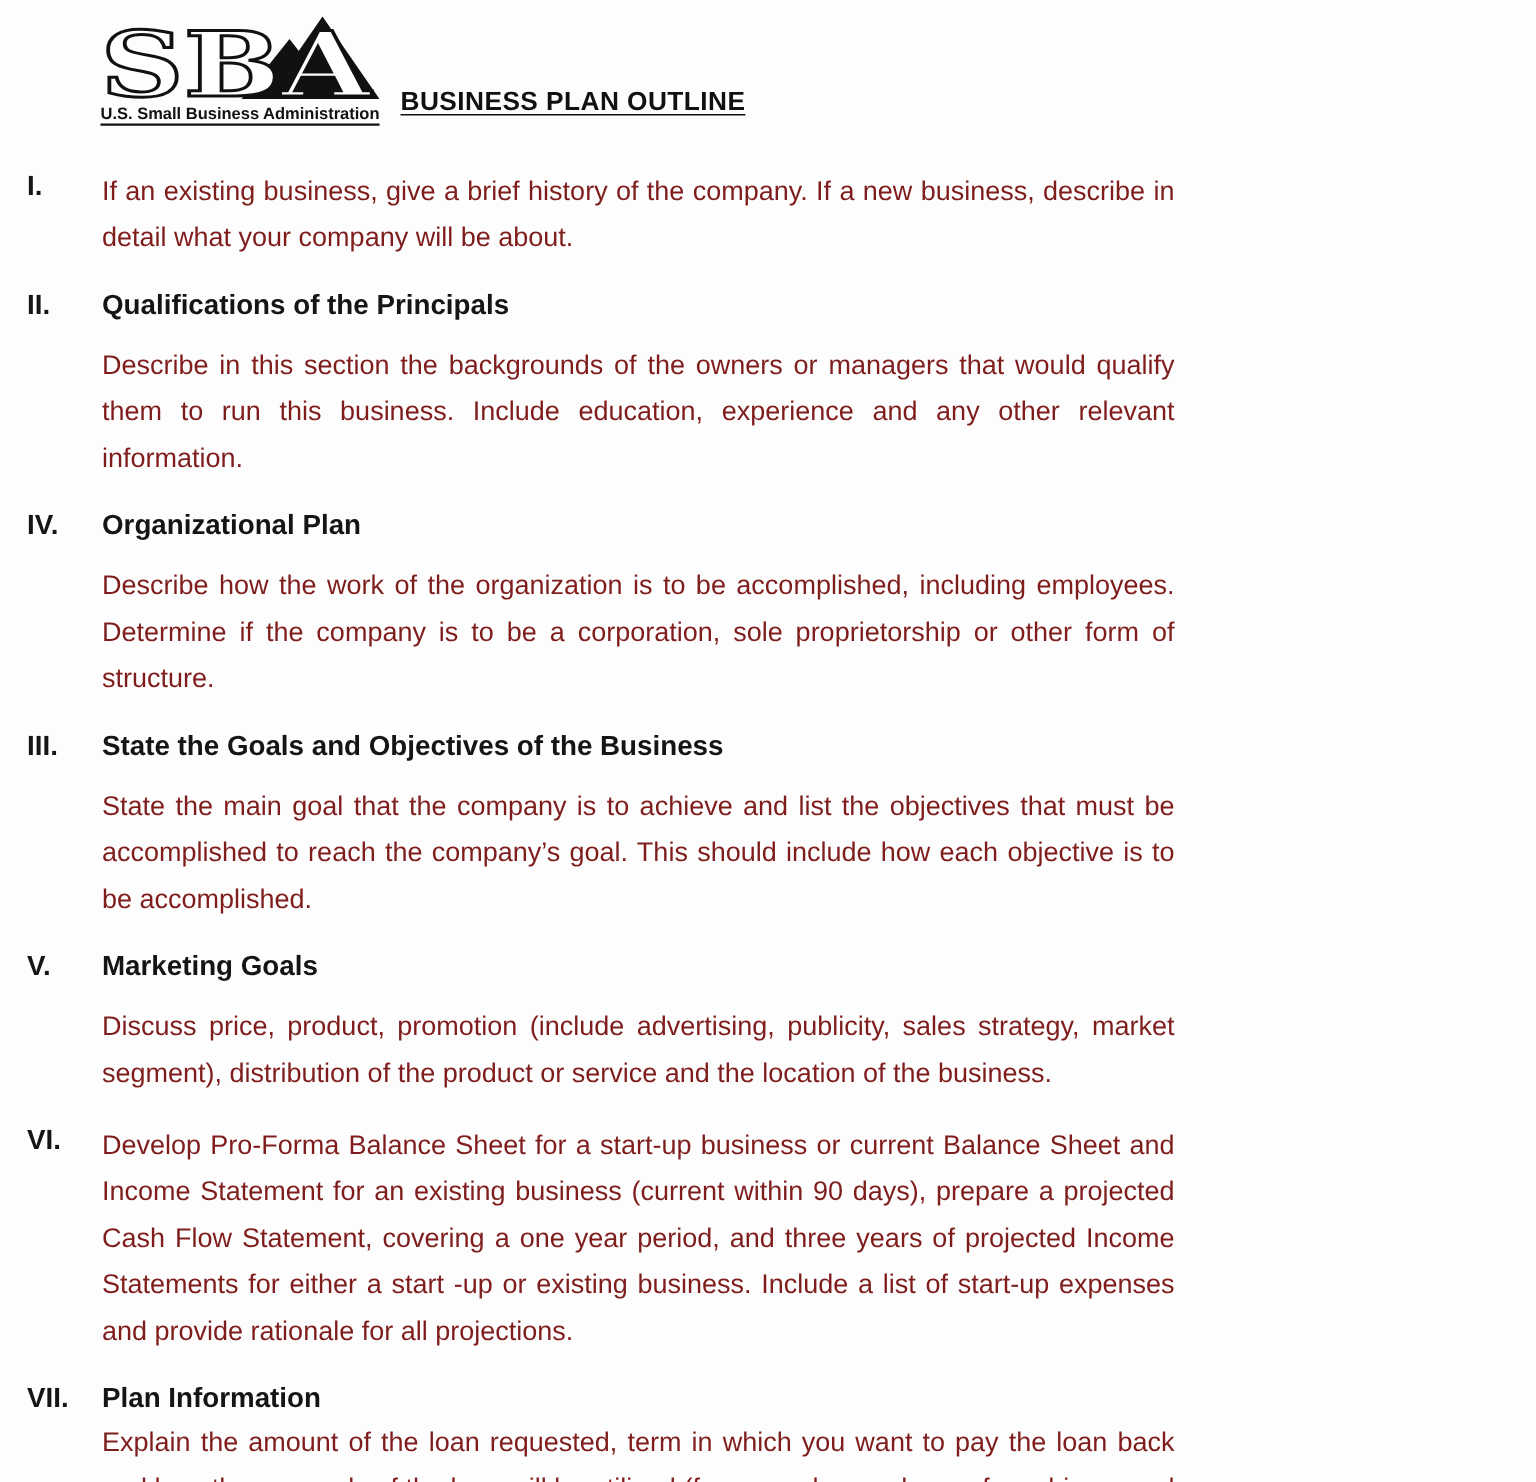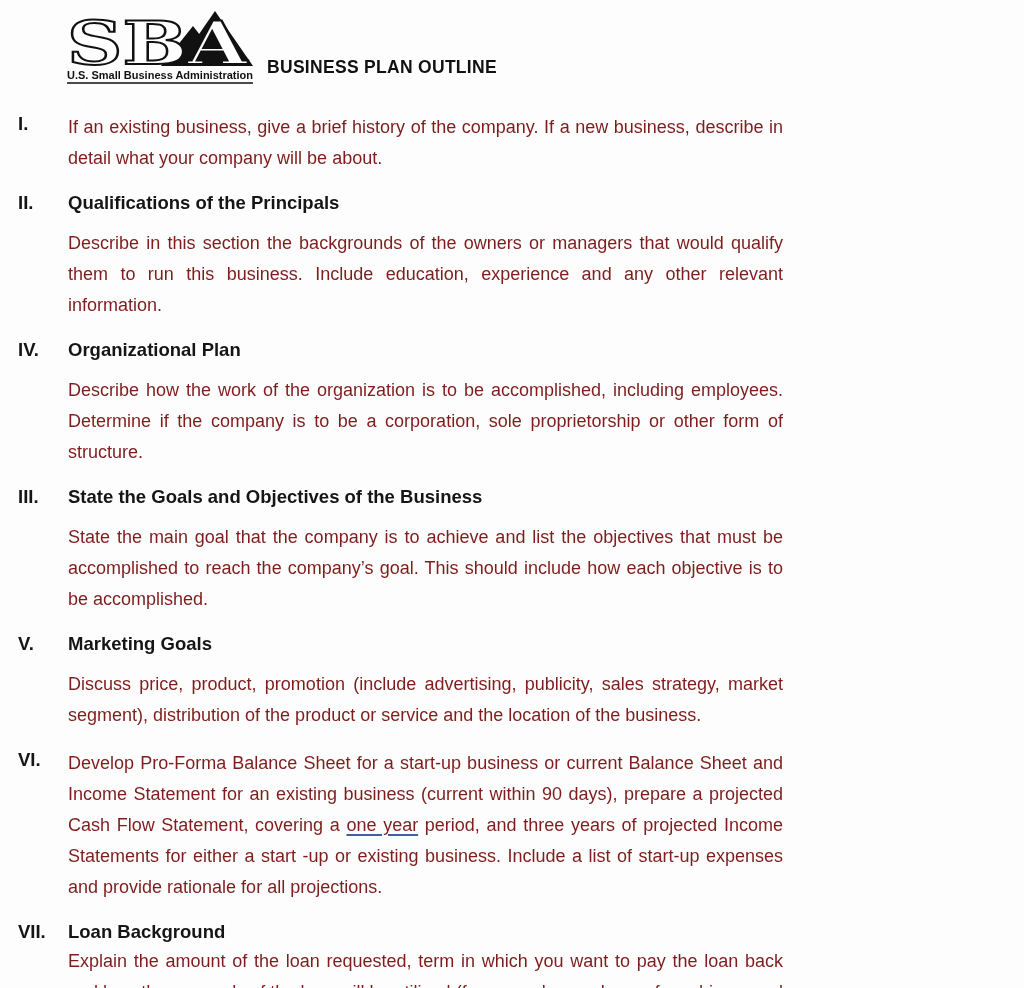--- a/index.html
+++ b/index.html
@@ -36,20 +36,21 @@
   .sba-caption-text {
     font-family: "Liberation Sans", sans-serif;
     font-weight: bold;
     font-size: 11px;
     fill: #111111;
   }
   .doc-title {
     font-size: 17.5px;
     font-weight: bold;
     letter-spacing: 0.3px;
+    text-decoration: underline;
     text-underline-offset: 3px;
     color: #111111;
     padding-bottom: 8px;
     white-space: nowrap;
   }
   
   .section {
     display: flex;
     margin-bottom: 17px;
   }
@@ -69,21 +70,20 @@
     margin-bottom: 13px;
   }
   .body-text {
     font-size: 18px;
     line-height: 31px;
     text-align: justify;
     color: #7f1d1d;
   }
   .section.tight .heading { margin-bottom: 2px; }
   .underline-phrase {
-    text-decoration: underline;
     text-decoration-color: #3f62a0;
     text-decoration-thickness: 2px;
     text-underline-offset: 3px;
     margin-top: 43px;
   }
 </style>
 </head>
 <body>
 
 <div class="page">
@@ -141,18 +141,18 @@
   <div class="section">
     <div class="numeral">VI.</div>
     <div class="content">
       <p class="body-text"><span>Develop Pro-Forma Balance Sheet for a start-up business or current Balance Sheet and Income Statement for an existing business (current within 90 days), prepare a projected Cash Flow Statement, covering a </span><span class="underline-phrase">one year</span><span> period, and three years of projected Income Statements for either a start -up or existing business. Include a list of start-up expenses and provide rationale for all projections.</span></p>
     </div>
   </div>
 
   <div class="section tight">
     <div class="numeral">VII.</div>
     <div class="content">
-      <div class="heading">Loan Background</div>
+      <div class="heading">Plan Information</div>
       <p class="body-text">Explain the amount of the loan requested, term in which you want to pay the loan back and how the proceeds of the loan will be utilized (for example, purchase of machinery and equipment, land and building or perhaps working capital for the business).</p>
     </div>
   </div>
 
 </div>
 
 </body></html>

